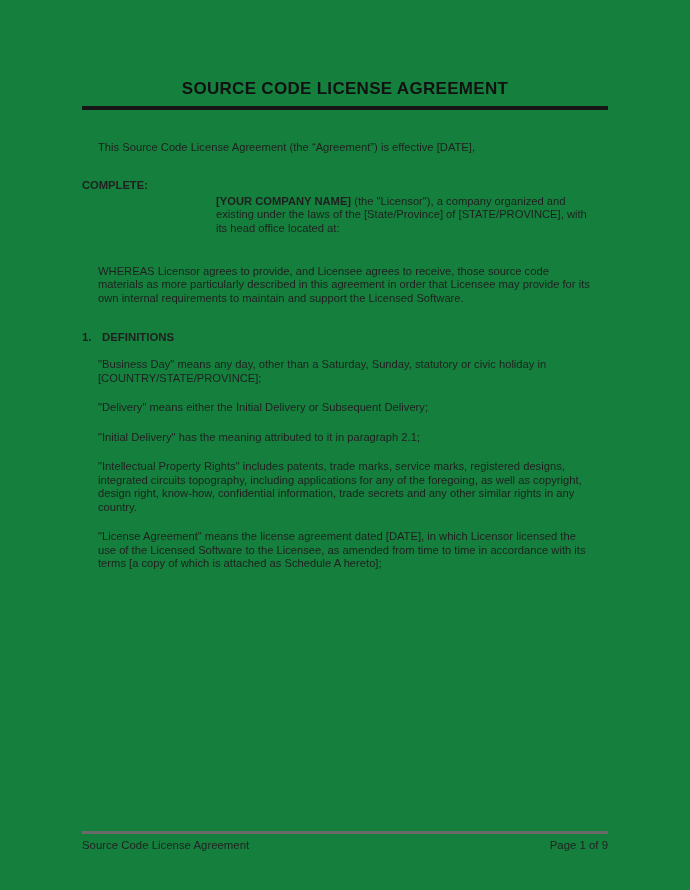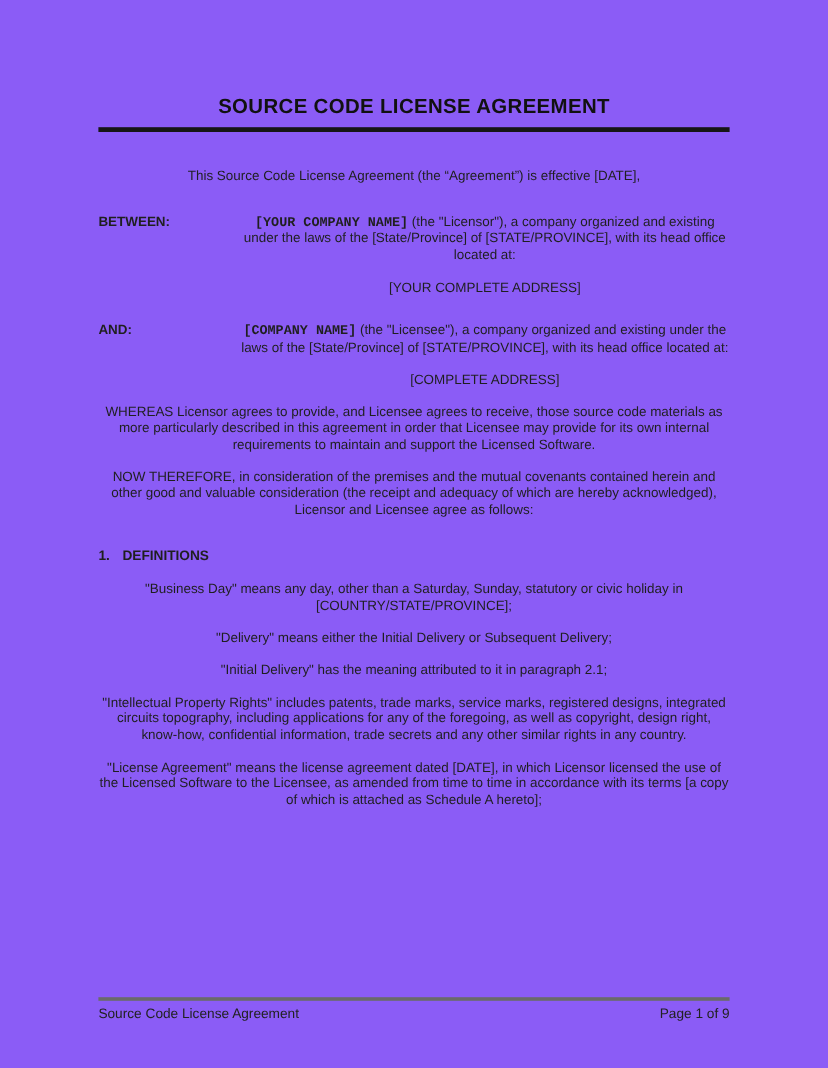--- a/index.html
+++ b/index.html
@@ -14,59 +14,58 @@
     overflow: hidden;
     font-family: "Liberation Sans", "DejaVu Sans", sans-serif;
     color: #1f1f1f;
     -webkit-font-smoothing: antialiased;
   }
   .page {
     position: absolute;
     inset: 0;
     padding: 80px 82px 16px 82px;
     box-sizing: border-box;
-    background: #8b5cf6;
+    background: #15803d;
   }
   .doc-title {
     margin: 0;
     text-align: center;
     font-size: 17px;
     line-height: 18px;
     font-weight: bold;
     letter-spacing: 0.3px;
     color: #111111;
   }
   .title-rule {
     height: 4px;
     background: #161616;
     margin-top: 8px;
   }
   p, .para {
-    margin: 0;
+    margin: 16px;
     font-size: 11.2px;
     line-height: 13.5px;
-    text-align: center;
   }
   .intro-para { margin-top: 31px; }
   .para-gap { margin-top: 13.5px; }
   .party-row {
     display: flex;
     align-items: flex-start;
   }
   .party-row.first { margin-top: 24px; }
   .party-row.second { margin-top: 22px; }
   .party-label {
     width: 118px;
     flex: 0 0 118px;
     font-weight: bold;
     font-size: 11.2px;
     line-height: 13.5px;
   }
   .party-body { flex: 1; }
-  .party-name { font-weight: bold; font-family: Liberation Mono, monospace; }
+  .party-name { font-weight: bold; }
   .party-address { margin-top: 13.5px; }
   .recital-first { margin-top: 26px; }
   .section-heading {
     margin-top: 26px;
     font-size: 11.4px;
     line-height: 13.5px;
     font-weight: bold;
     display: flex;
   }
   .section-number {
@@ -97,37 +96,28 @@
 <body>
 
 <div class="page">
 
   <h1 class="doc-title">SOURCE CODE LICENSE AGREEMENT</h1>
   <div class="title-rule"></div>
 
   <p class="intro-para">This Source Code License Agreement (the “Agreement”) is effective [DATE],</p>
 
   <div class="party-row first">
-    <div class="party-label">BETWEEN:</div>
+    <div class="party-label">COMPLETE:</div>
     <div class="party-body">
       <p><span class="party-name">[YOUR COMPANY NAME]</span><span> (the "Licensor"), a company organized and existing under the laws of the [State/Province] of [STATE/PROVINCE], with its head office located at:</span></p>
-      <p class="party-address">[YOUR COMPLETE ADDRESS]</p>
     </div>
   </div>
 
-  <div class="party-row second">
-    <div class="party-label">AND:</div>
-    <div class="party-body">
-      <p><span class="party-name">[COMPANY NAME]</span><span> (the "Licensee"), a company organized and existing under the laws of the [State/Province] of [STATE/PROVINCE], with its head office located at:</span></p>
-      <p class="party-address">[COMPLETE ADDRESS]</p>
-    </div>
-  </div>
 
   <p class="para-gap">WHEREAS Licensor agrees to provide, and Licensee agrees to receive, those source code materials as more particularly described in this agreement in order that Licensee may provide for its own internal requirements to maintain and support the Licensed Software.</p>
-  <p class="para-gap">NOW THEREFORE, in consideration of the premises and the mutual covenants contained herein and other good and valuable consideration (the receipt and adequacy of which are hereby acknowledged), Licensor and Licensee agree as follows:</p>
 
   <div class="section-heading">
     <span class="section-number">1.</span>
     <span>DEFINITIONS</span>
   </div>
 
 
   <p class="para-gap">"Business Day" means any day, other than a Saturday, Sunday, statutory or civic holiday in [COUNTRY/STATE/PROVINCE];</p>
   <p class="para-gap">"Delivery" means either the Initial Delivery or Subsequent Delivery;</p>
   <p class="para-gap">"Initial Delivery" has the meaning attributed to it in paragraph 2.1;</p>

